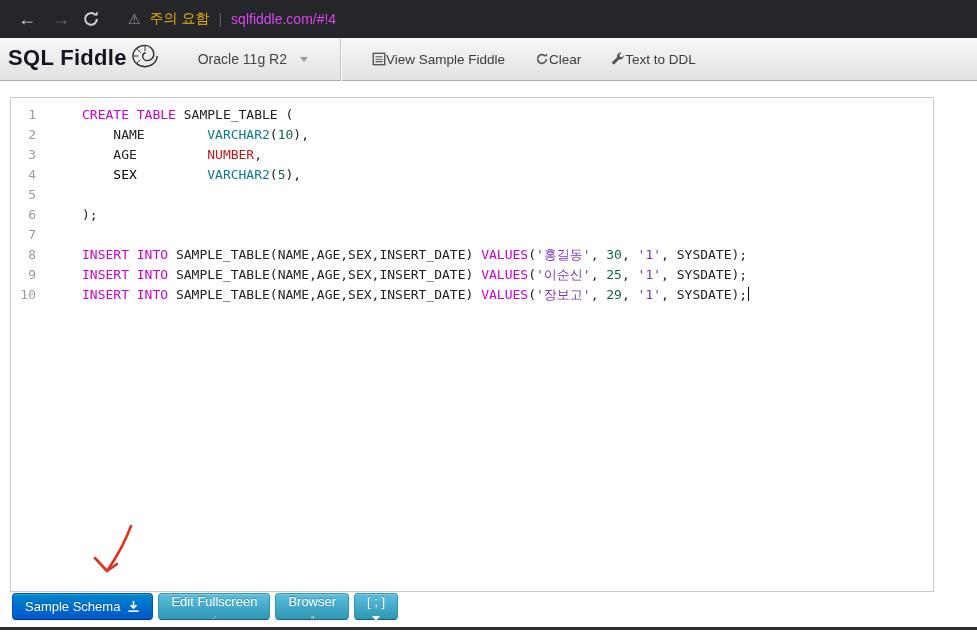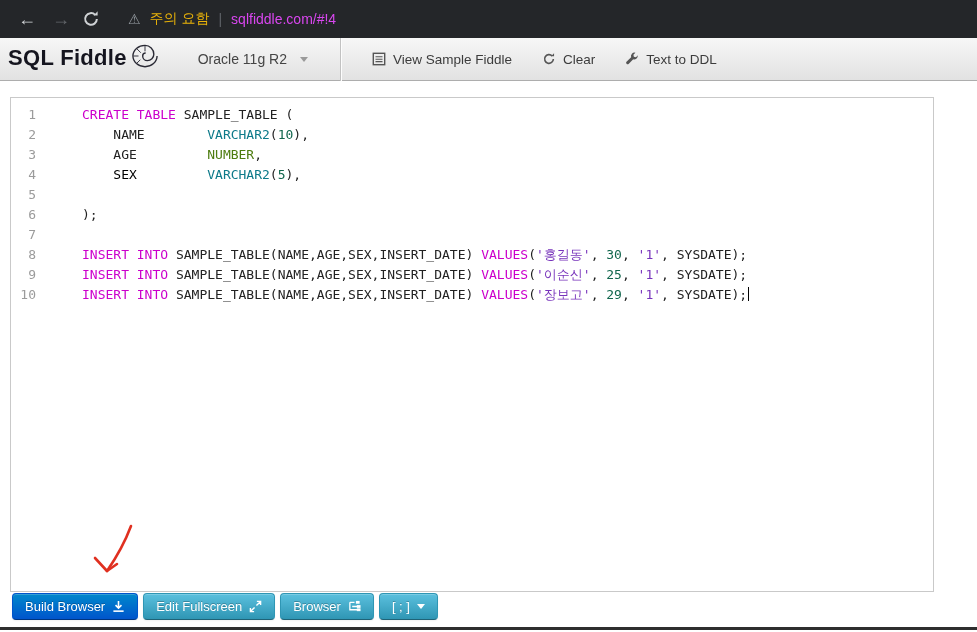--- a/index.html
+++ b/index.html
@@ -50,21 +50,21 @@
   }
   .caret-down {
     width: 0; height: 0; border-left: 4px solid transparent;
     border-right: 4px solid transparent; border-top: 5px solid #9a9a9a;
   }
   .hdr-divider {
     width: 0; height: 43px; margin-left: 32px;
     border-left: 1px solid #c2c2c2; border-right: 1px solid #fdfdfd;
   }
   .hdr-btn {
-    margin-left: 30px; display: flex; align-items: center; gap: 7px;
+    margin-left: 30px; display: flex; align-items: center; 
     color: #3c3c3c; font-size: 13.5px; cursor: pointer;
   }
 
   
   .editor {
     position: absolute; top: 97px; left: 10px; width: 924px; height: 495px;
     border: 1px solid #c9c9c9; background: #ffffff;
     font-family: "DejaVu Sans Mono", monospace; font-size: 13px;
     padding-top: 7px; cursor: text; overflow: hidden;
   }
@@ -83,21 +83,21 @@
   .footer-bar { position: absolute; top: 593px; left: 12px; display: flex; gap: 5px; }
   .btn {
     height: 27px; padding: 0 12px; border-radius: 4px;
     color: #fff; font-size: 13px; display: flex; align-items: center; gap: 7px;
     cursor: pointer; border: 1px solid;
     text-shadow: 0 -1px 0 rgba(0,0,0,.25);
     box-shadow: inset 0 1px 0 rgba(255,255,255,.2), 0 1px 2px rgba(0,0,0,.05);
     font-family: "Liberation Sans", sans-serif;
   }
   .btn-primary { background: linear-gradient(#0088cc, #0055cc); border-color: #0055cc #0055cc #003580; }
-  .btn-info { background: linear-gradient(#5bc0de, #2f96b4); border-color: #2f96b4 #2f96b4 #1f6377; }
+  .btn-info { background: linear-gradient(#5bc0de, #2f96b4); border-color: #2f96b4 #2f96b4 #1f6377; flex-direction: column; }
   .btn .caret-down { border-top-color: #ffffff; }
 
   
   .annot-arrow { position: absolute; left: 86px; top: 520px; pointer-events: none; }
   .bottom-line { position: absolute; top: 627px; left: 0; width: 977px; height: 3px; background: #2e2e2e; }
 </style>
 </head>
 <body>
 
 <div class="browser-bar">
@@ -163,21 +163,21 @@
     <div class="code-line">
       <span class="gutter">1</span>
       <span class="code-text"><span style="color: rgb(204, 0, 204);">CREATE TABLE</span><span style="color: rgb(34, 34, 34);"> SAMPLE_TABLE (</span></span>
     </div>
     <div class="code-line">
       <span class="gutter">2</span>
       <span class="code-text"><span style="color: rgb(34, 34, 34);">    NAME        </span><span style="color: rgb(13, 122, 138);">VARCHAR2</span><span style="color: rgb(34, 34, 34);">(</span><span style="color: rgb(17, 102, 77);">10</span><span style="color: rgb(34, 34, 34);">),</span></span>
     </div>
     <div class="code-line">
       <span class="gutter">3</span>
-      <span class="code-text"><span style="color: rgb(34, 34, 34);">    AGE         </span><span style="color: #4d7c0f;">NUMBER</span><span style="color: rgb(34, 34, 34);">,</span></span>
+      <span class="code-text"><span style="color: rgb(34, 34, 34);">    AGE         </span><span style="color: #b91c1c;">NUMBER</span><span style="color: rgb(34, 34, 34);">,</span></span>
     </div>
     <div class="code-line">
       <span class="gutter">4</span>
       <span class="code-text"><span style="color: #000000;">    SEX         </span><span style="color: rgb(13, 122, 138);">VARCHAR2</span><span style="color: rgb(34, 34, 34);">(</span><span style="color: rgb(17, 102, 77);">5</span><span style="color: rgb(34, 34, 34);">),</span></span>
     </div>
     <div class="code-line">
       <span class="gutter">5</span>
     </div>
     <div class="code-line">
       <span class="gutter">6</span>
@@ -201,21 +201,21 @@
     </div>
   </div>
 
 <svg class="annot-arrow" width="62" height="64" viewBox="0 0 62 64">
   <path d="M45 6 C39 22 30 38 21 51" fill="none" stroke="#e03020" stroke-width="2.6" stroke-linecap="round"></path>
   <path d="M9 38 L21 51 M21 51 L31 44" fill="none" stroke="#e03020" stroke-width="2.6" stroke-linecap="round"></path>
 </svg>
 
 <div class="footer-bar">
   <div class="btn btn-primary">
-    <span>Build Browser</span>
+    <span>Sample Schema</span>
     <svg width="13" height="13" viewBox="0 0 14 14">
       <path d="M7 1v7M3.8 5.5 7 8.7l3.2-3.2" fill="none" stroke="#fff" stroke-width="1.7"></path>
       <path d="M1.5 12h11" stroke="#fff" stroke-width="1.7"></path>
     </svg>
   </div>
 
   <div class="btn btn-info">
     <span>Edit Fullscreen</span>
     <svg width="13" height="13" viewBox="0 0 14 14">
       <path d="M8.5 1.5h4v4M12.5 1.5 8 6M5.5 12.5h-4v-4M1.5 12.5 6 8" fill="none" stroke="#fff" stroke-width="1.5"></path>

